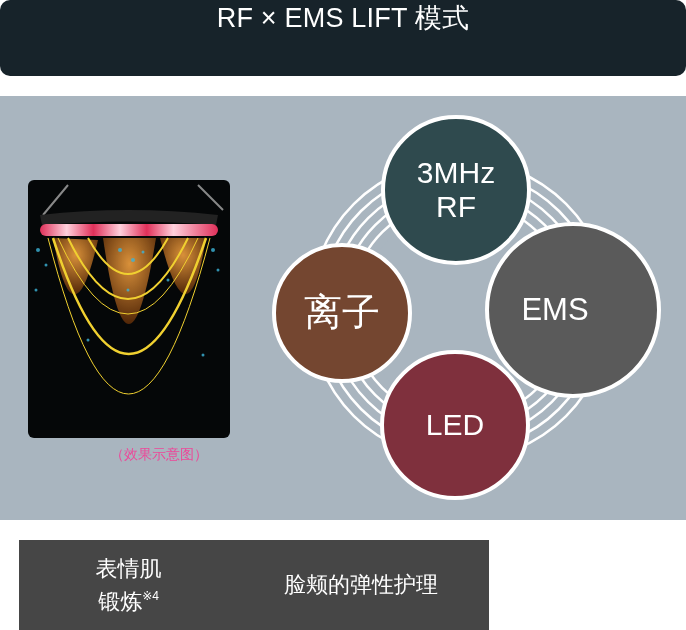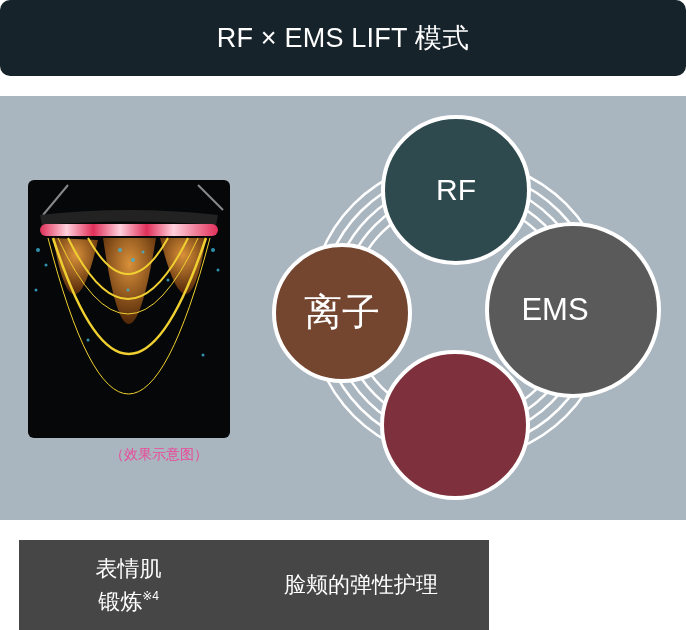--- a/index.html
+++ b/index.html
@@ -1,17 +1,17 @@
 <!DOCTYPE html>
 <html><head>
 <meta charset="utf-8">
 <style>
   html,body{margin:0;padding:0;background:#fff;}
   body{width:686px;height:630px;position:relative;overflow:hidden;font-family:"Liberation Sans","DejaVu Sans",sans-serif;}
-  .header{position:absolute;left:0;top:0;width:686px;height:76px;background:#17232a;border-radius:0 0 10px 10px;border-top-left-radius:0;display:flex;align-items:center;justify-content:center;color:#fff;font-size:27px;letter-spacing:0.2px;}
+  .header{position:absolute;left:0;top:0;width:686px;height:76px;background:#17232a;border-radius:0 0 10px 10px;border-top-left-radius:0;display:flex;justify-content:center;color:#fff;font-size:27px;letter-spacing:0.2px;}
   .header{border-radius:10px;}
   .panel{position:absolute;left:0;top:96px;width:686px;height:424px;background:#a9b5bf;}
   .photo{position:absolute;left:28px;top:180px;width:202px;height:258px;border-radius:6px;background:#050708;overflow:hidden;}
   .caption{position:absolute;left:110px;top:446px;width:130px;color:#ec4899;font-size:14px;}
   .diagram{position:absolute;left:0;top:0;width:686px;height:630px;}
   .circle-label{position:absolute;color:#fff;text-align:center;line-height:1.15;display:flex;align-items:center;justify-content:center;flex-direction:column;}
   .box{position:absolute;top:540px;height:90px;background:#464646;color:#fff;display:flex;flex-direction:column;align-items:center;justify-content:center;font-size:22px;}
   .box sup{font-size:12px;vertical-align:top;position:relative;top:2px;}
 </style>
 </head>
@@ -84,29 +84,31 @@
   <circle cx="460" cy="310" r="100" fill="#a9b5bf"></circle>
   <g stroke="#fff" stroke-width="4">
     <circle cx="456" cy="190" r="73" fill="#2f4a4e"></circle>
     <circle cx="342" cy="313" r="68" fill="#744630"></circle>
     <circle cx="573" cy="310" r="86" fill="#5a5a5a"></circle>
     <circle cx="455" cy="425" r="73" fill="#7f303d"></circle>
   </g>
 </svg>
 
 <div class="circle-label" style="left:383px;top:117px;width:146px;height:146px;font-size:30px;">
+  <span>3MHz</span>
   <span>RF</span>
 </div>
 <div class="circle-label" style="left:274px;top:245px;width:136px;height:136px;font-size:38px;">
   <span>离子</span>
 </div>
 <div class="circle-label" style="left:469px;top:224px;width:172px;height:172px;font-size:31px;">
   <span>EMS</span>
 </div>
 <div class="circle-label" style="left:382px;top:352px;width:146px;height:146px;font-size:30px;">
+  <span>LED</span>
 </div>
 
 <div class="box" style="left:0;width:219px;line-height:1.5;margin-left:19px;">
   <span>表情肌</span>
   <span><span>锻炼</span><sup>※4</sup></span>
 </div>
 <div class="box" style="left:233px;width:256px;">
   <span>脸颊的弹性护理</span>
 </div>
 

